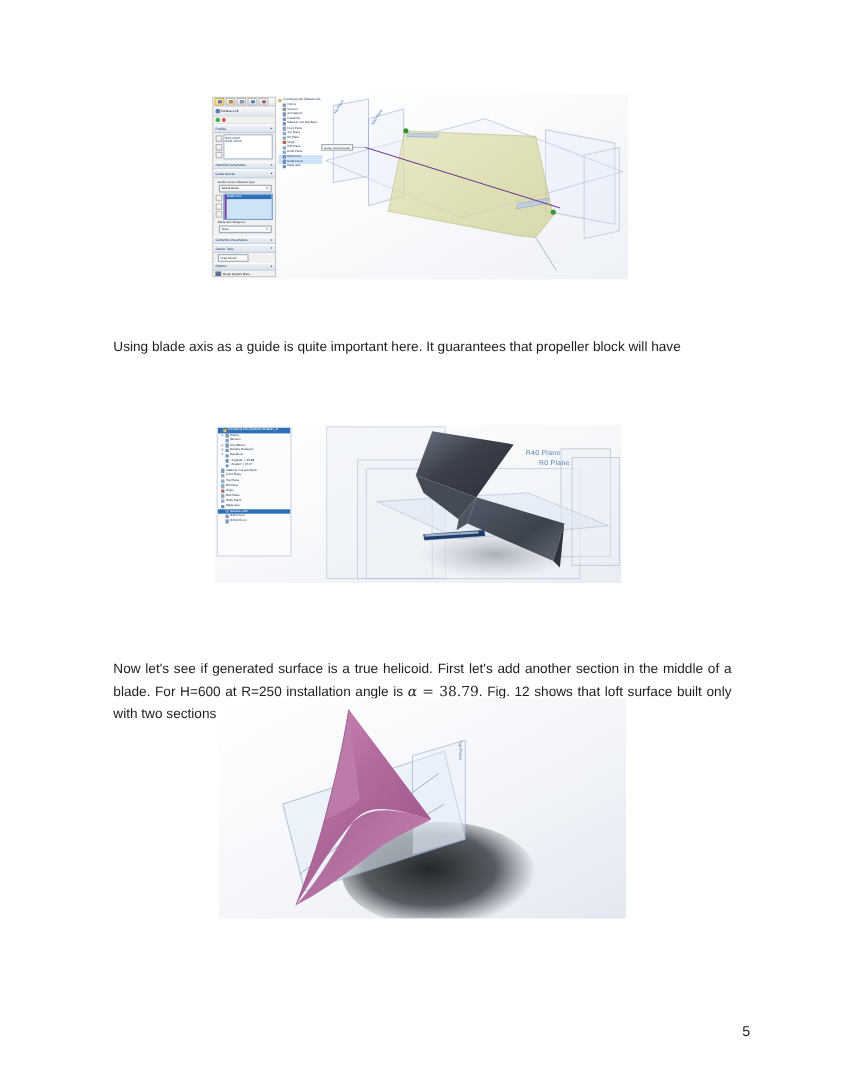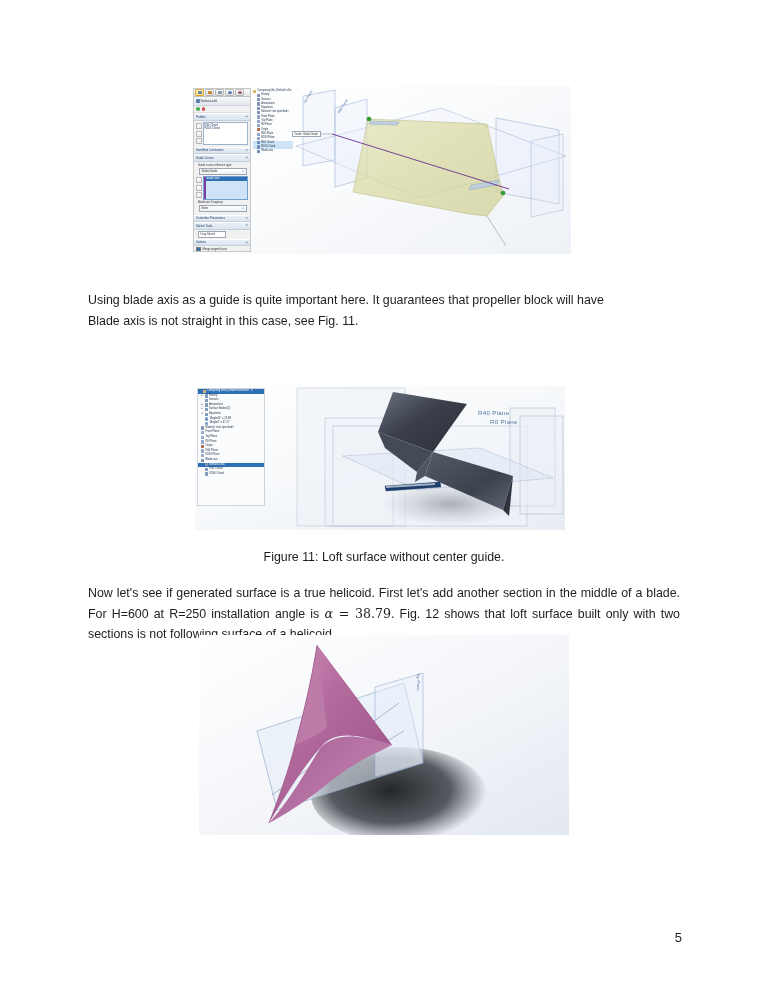--- a/index.html
+++ b/index.html
@@ -27,21 +27,21 @@
   
   .body-text {
     position: absolute;
     left: 88px;
     width: 592px;
     font-size: 12.4px;
     line-height: 20.6px;
     text-align: justify;
     color: #1d1d1d;
   }
-  .body-text p { margin: 0; }
+  .body-text p { margin: 15px; }
   .nojust { text-align: left; }
 
   .caption {
     position: absolute;
     width: 100%;
     text-align: center;
     font-size: 12.4px;
     color: #1d1d1d;
   }
 
@@ -514,21 +514,20 @@
       </svg>
       <div class="planelabel" style="left:12px; top:16px; transform:rotate(-60deg); transform-origin:left top;">R0 Plane</div>
       <div class="planelabel" style="left:46px; top:26px; transform:rotate(-58deg); transform-origin:left top;">R40 Plane</div>
       <div class="callout" style="left:1px; top:45px;">Guide: Global Guide</div>
     </div>
   </div>
 
 
   <div class="body-text" style="top:290px;">
     <p class="nojust">Using blade axis as a guide is quite important here. It guarantees that propeller block will have</p>
-    <p class="nojust">Blade axis is not straight in this case, see Fig. 11.</p>
   </div>
 
   <div id="fig11">
     <div class="ft11">
       <div class="node sel">
           <span class="tw">▼</span>
           <span class="ic folder"></span>
           <span>Comparing lofts (Default&lt;&lt;Default&gt;_D</span>
         </div>
       <div class="node l1">
@@ -649,21 +648,20 @@
         <path d="M238,124 L248,90 L244,130 Z" fill="#2e333d"></path>
 
         <path d="M120,100 L175,96 L176,101 L121,105 Z" fill="#1b3d6b" stroke="#13305a" stroke-width="0.4"></path>
         <path d="M121,100 L170,97 L170,99 L121,102 Z" fill="#ffffff" fill-opacity="0.6"></path>
       </svg>
       <div class="planelabel11" style="left:213px; top:23px;">R40 Plane</div>
       <div class="planelabel11" style="left:225px; top:32px;">R0 Plane</div>
     </div>
   </div>
 
-  <div class="caption" style="top:550px;">Figure 11: Loft surface without center guide.</div>
 
   <div class="body-text" style="top:583px;">
     <p><span>Now let's see if generated surface is a true helicoid. First let's add another section in the middle of a blade. For H=600 at R=250 installation angle is </span><span class="math-a">α</span><span class="math-n"> = </span><span class="math-n">38.79</span><span>. Fig. 12 shows that loft surface built only with two sections is not following surface of a helicoid.</span></p>
   </div>
 
   <div id="fig12">
     <div class="gfx12">
       <svg width="370" height="200" viewBox="0 0 370 200">
         <defs>
           <linearGradient id="magSurf" x1="0.1" y1="0" x2="0.9" y2="1">

